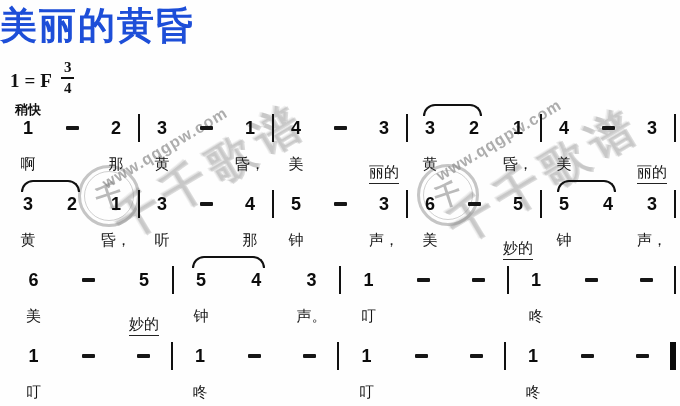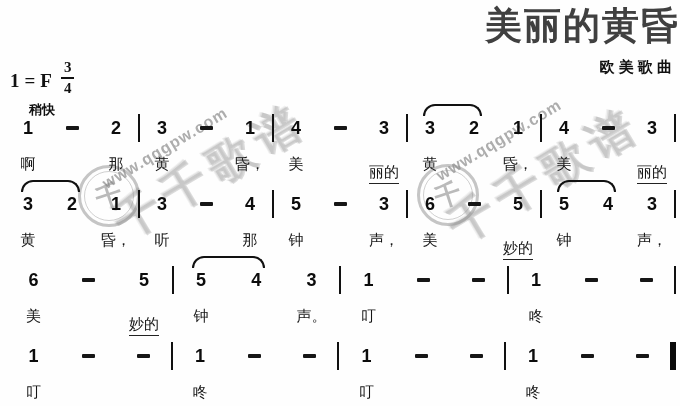--- a/index.html
+++ b/index.html
@@ -2,32 +2,32 @@
 <html><head>
 <meta charset="utf-8">
 <style>
   html,body{margin:0;padding:0;background:#ddd;}
   .page{
     width:680px;height:406px;position:relative;background:#fefefe;overflow:hidden;
     font-family:"Liberation Sans","DejaVu Sans",sans-serif;color:#111;
   }
   
   .title{
-    position:absolute;top:1px;left:0;width:100%;text-align:right;
-    font-size:37px;font-weight:900;letter-spacing:2px;z-index:3;color:#404040;
+    position:absolute;top:1px;left:0;width:100%;text-align:left;
+    font-size:37px;font-weight:900;letter-spacing:2px;z-index:3;color:#1d4ed8;
   }
   .keysig{
     position:absolute;left:10px;top:60px;z-index:3;
     font-family:"Liberation Serif","DejaVu Serif",serif;font-weight:bold;font-size:19px;
   }
   .ks-part{margin-right:5px;}
   .ks-frac{display:inline-block;vertical-align:-6px;text-align:center;line-height:1;margin-left:4px;font-size:15px;}
   .ks-top{display:block;border-bottom:2px solid #111;padding:0 3px 2px;}
   .ks-bottom{display:block;padding-top:2px;}
-  .tempo{position:absolute;left:29px;top:101px;font-size:13px;font-weight:bold;z-index:3;}
+  .tempo{position:absolute;left:15px;top:101px;font-size:13px;font-weight:bold;z-index:3;}
   .credits{
     position:absolute;right:8px;top:56px;text-align:right;
     font-weight:bold;font-size:15px;line-height:21px;z-index:3;
   }
   
   .score{position:absolute;left:6px;right:4px;top:104px;z-index:2;}
   .score-line{display:flex;height:76px;position:relative;}
   .measure{flex:1;display:flex;flex-direction:column;position:relative;}
   .notes-row{display:flex;margin-top:14px;height:20px;}
   .lyrics-row{display:flex;margin-top:16px;height:20px;}
@@ -83,21 +83,20 @@
   </div>
 
   <div class="title">美丽的黄昏</div>
 
   <div class="keysig">
     <span class="ks-part">1</span><span class="ks-part">=</span><span class="ks-part">F</span><span class="ks-frac"><span class="ks-top">3</span><span class="ks-bottom">4</span></span>
   </div>
   <div class="tempo">稍快</div>
 
   <div class="credits">
-    <div>欧 美 歌 曲</div>
   </div>
 
   <div class="score">
       <div class="score-line">
         <div class="measure">
           <div class="notes-row">
             <div class="cell">
               <span class="note">1</span>
             </div>
             <div class="cell">

